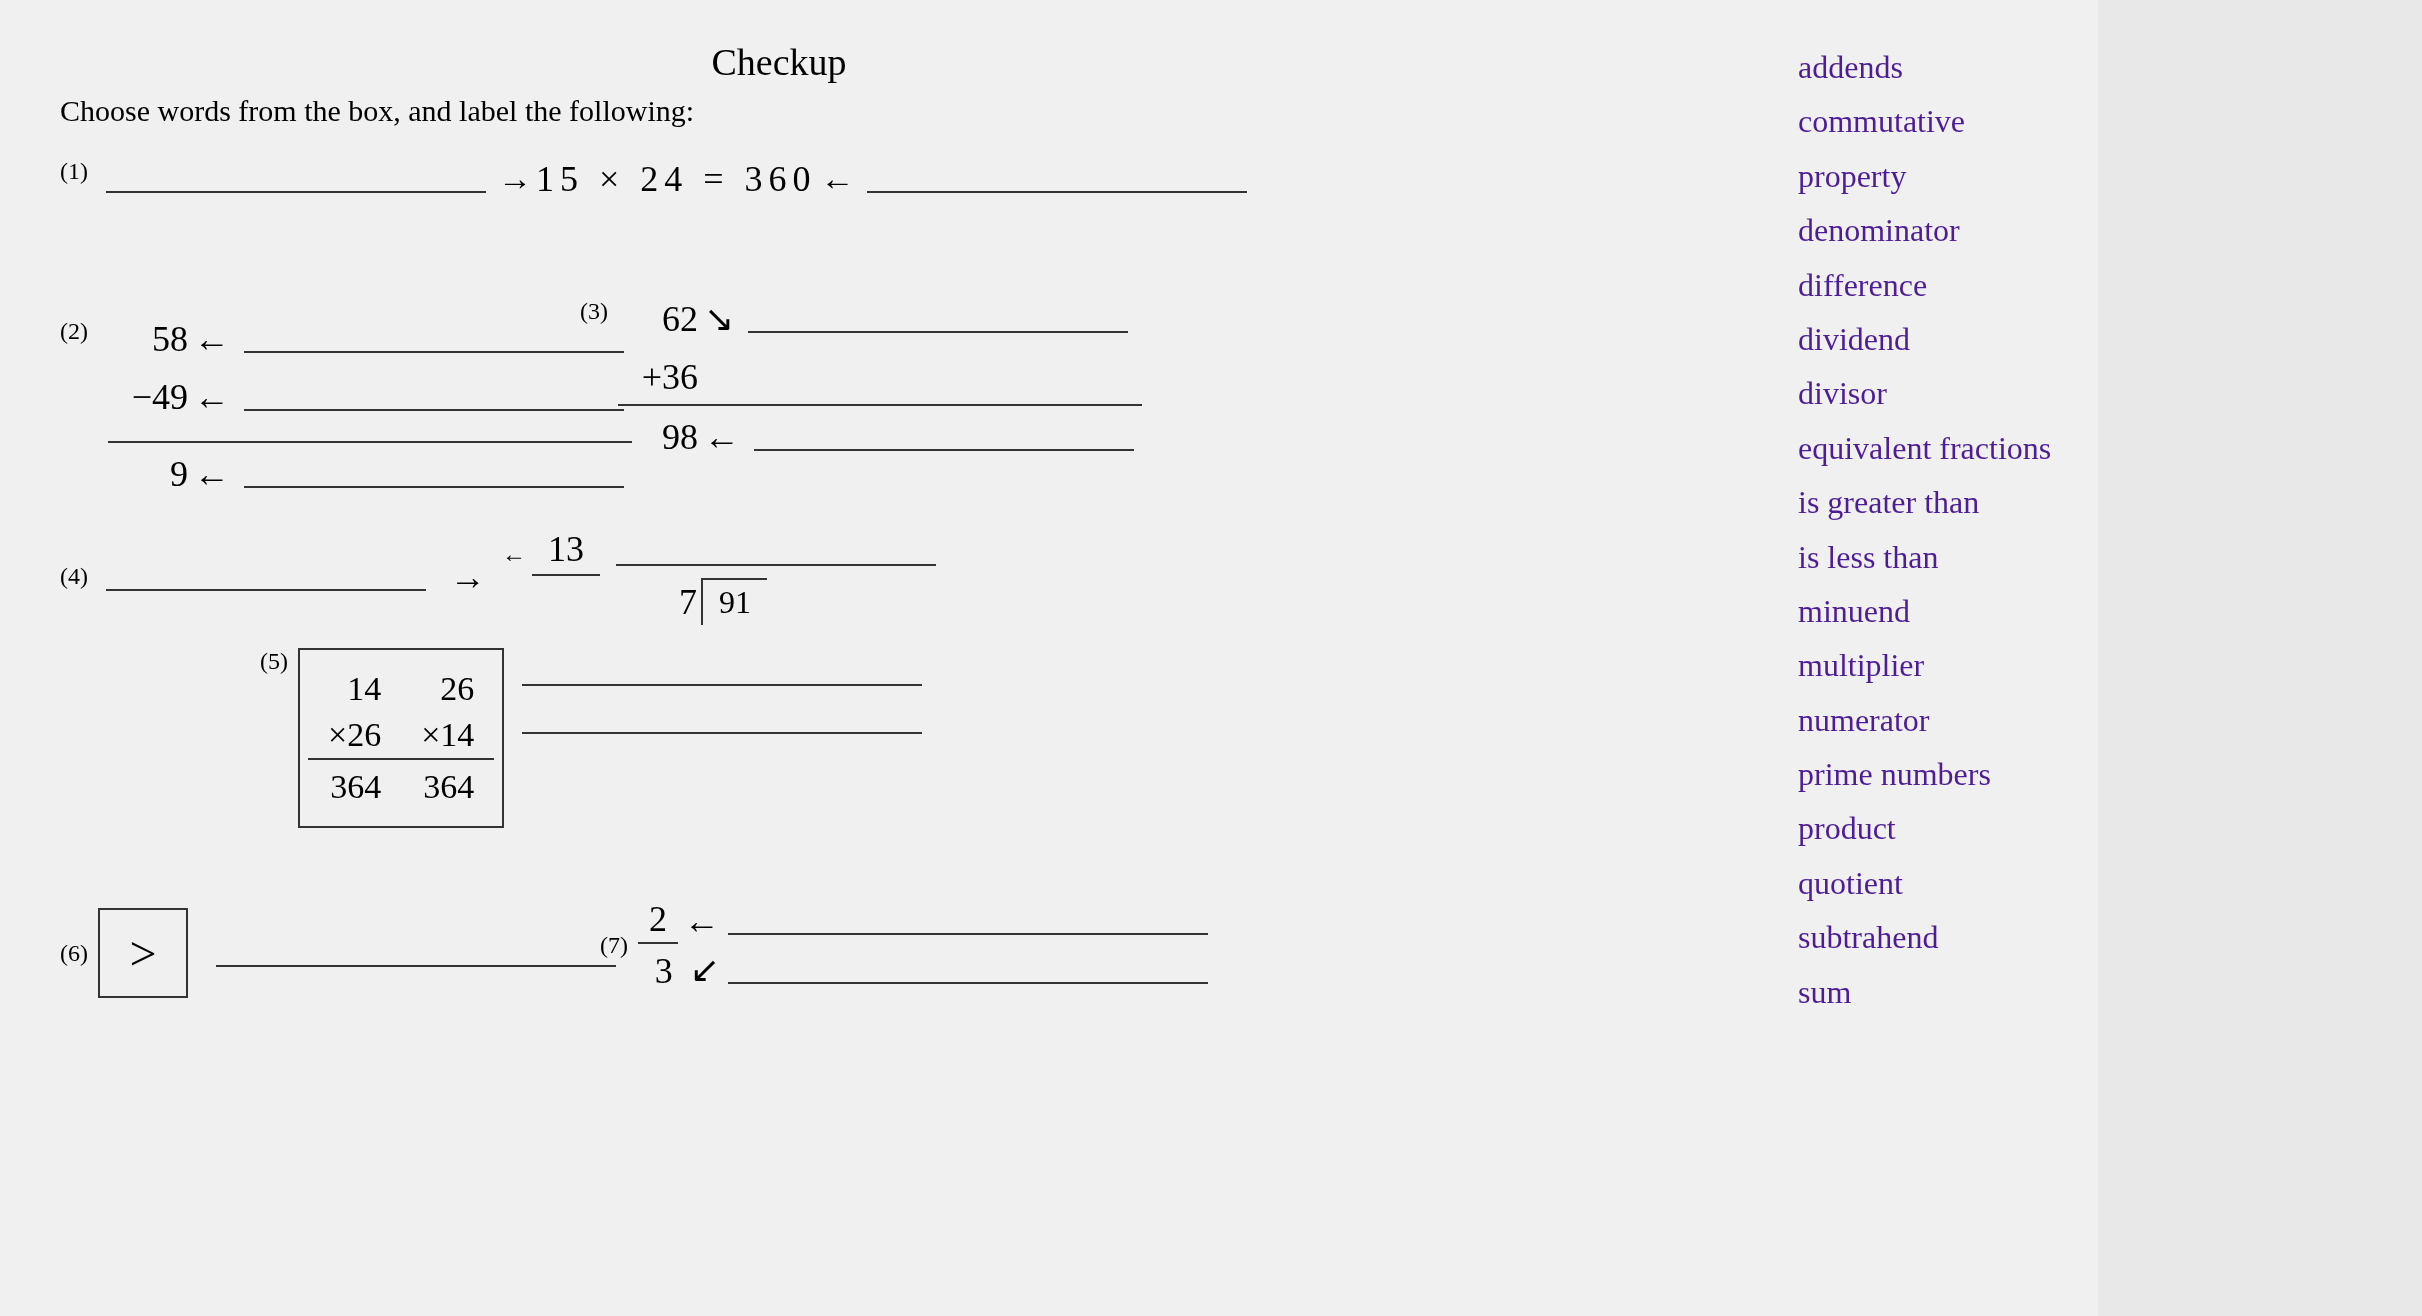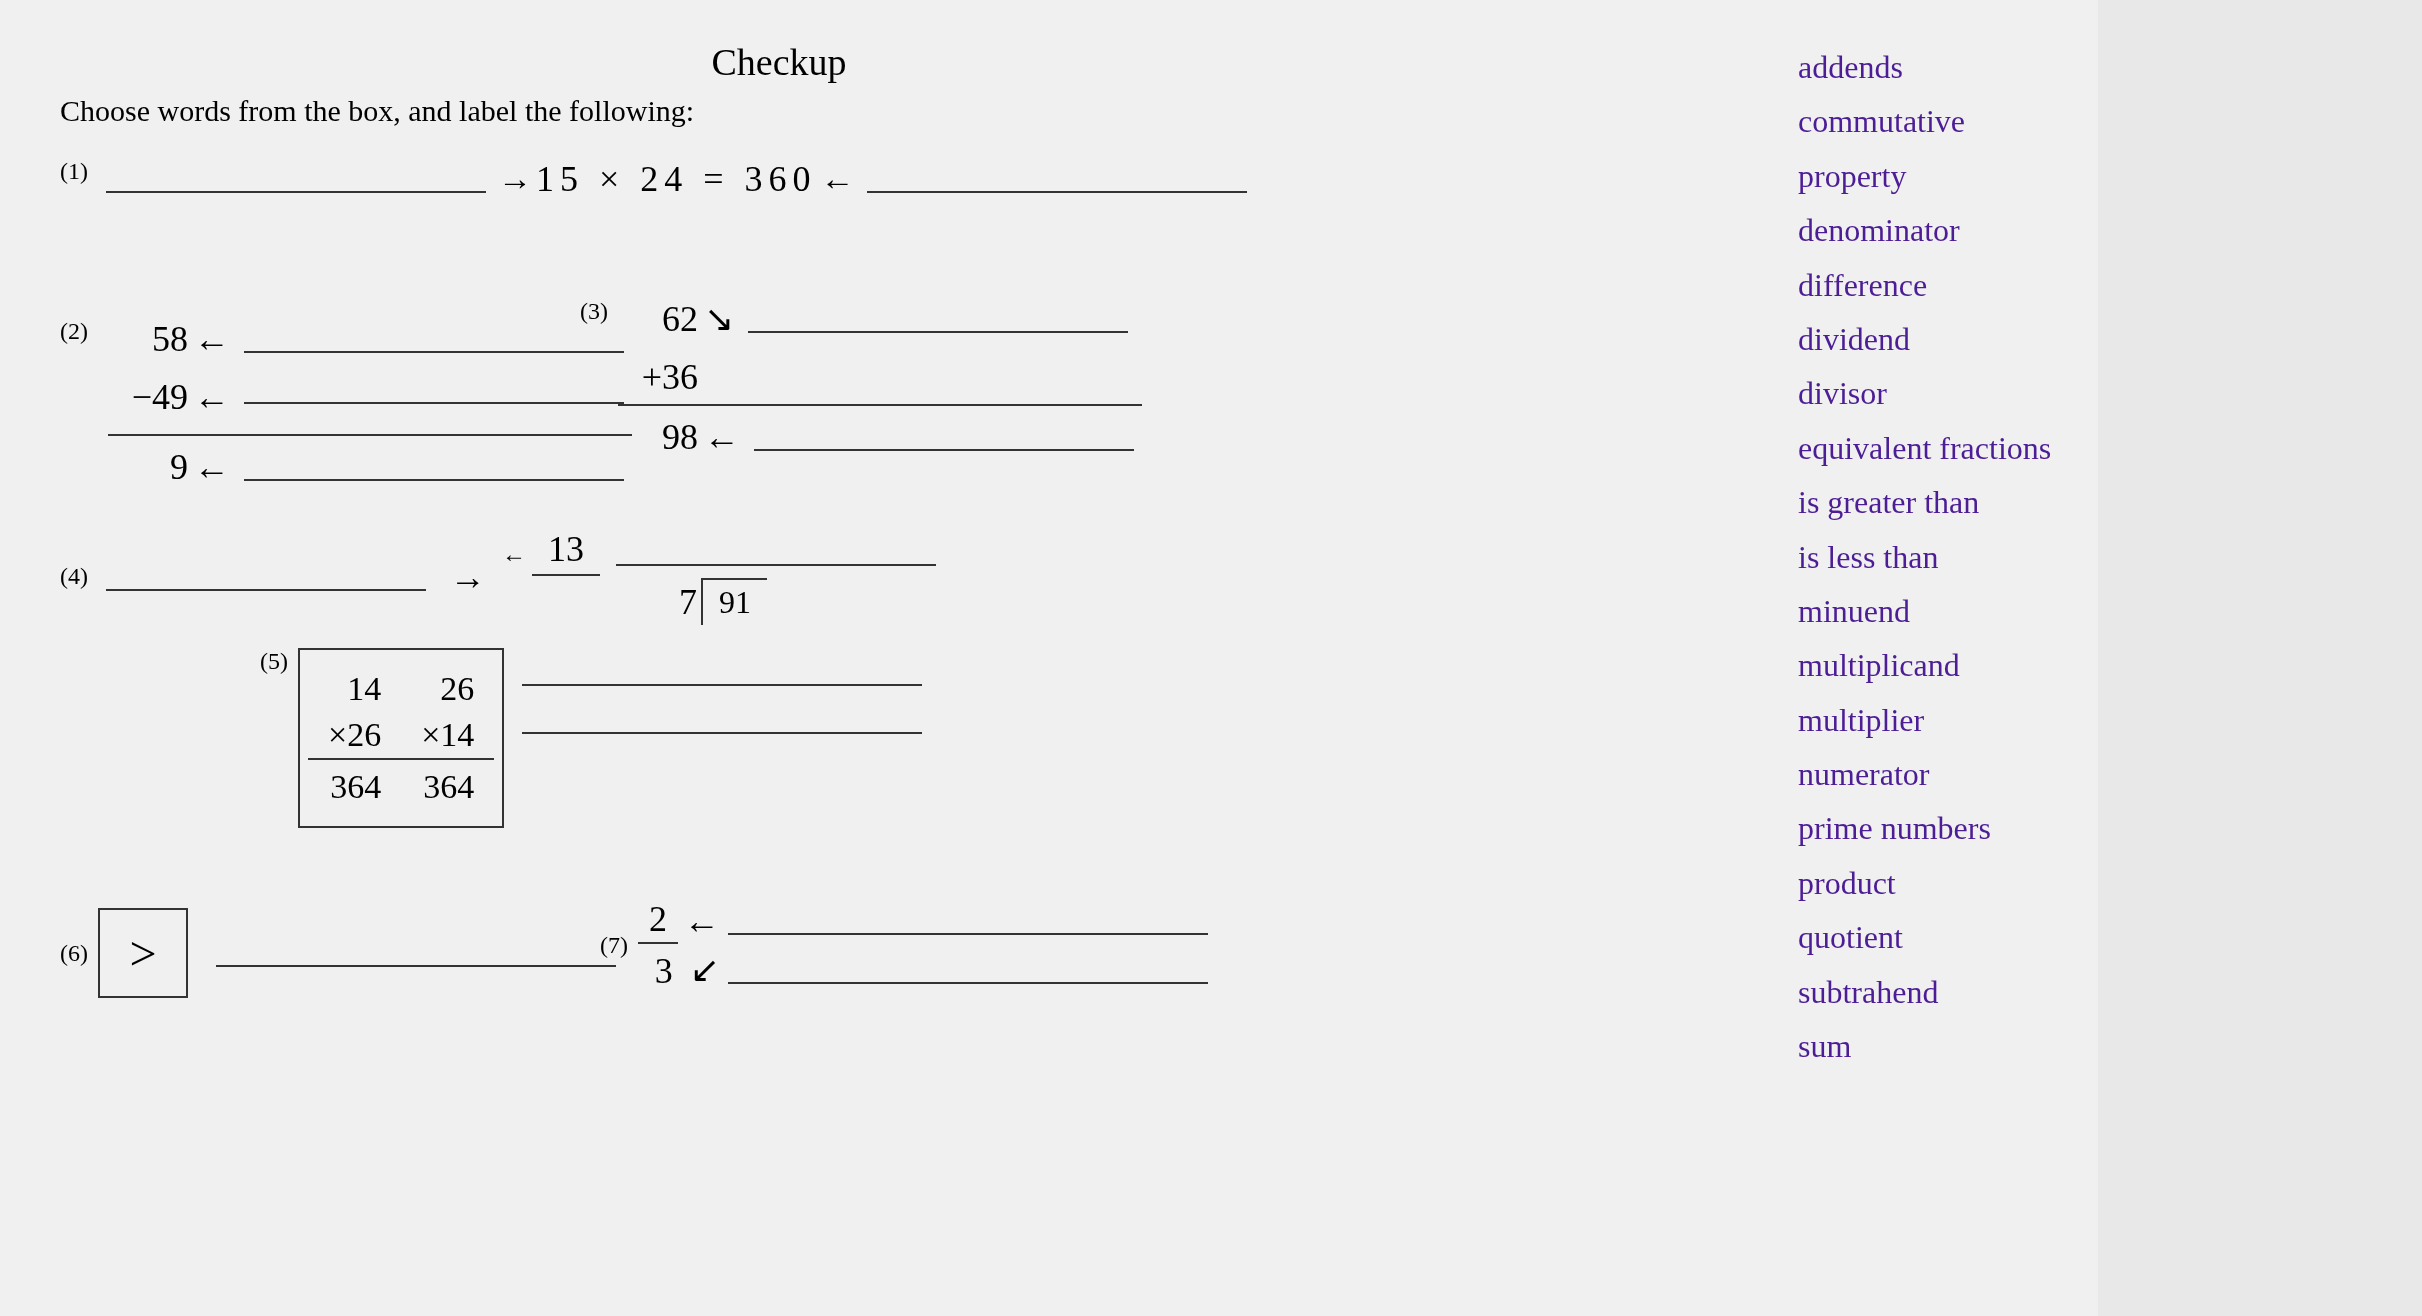--- a/index.html
+++ b/index.html
@@ -173,21 +173,21 @@
 
       <div class="prob2-area">
         <div style="display:flex;align-items:flex-start; gap:10px;">
           <span class="prob-num" style="font-size:24px;top:0;position:relative;">(2)</span>
           <div>
             <div style="display:flex;align-items:center;margin-bottom:16px;">
               <span style="font-size:36px;min-width:80px;text-align:right;">58</span>
               <span style="font-size:36px;margin:0 6px;">←</span>
               <span class="underline-field-long"></span>
             </div>
-            <div style="display:flex;margin-bottom:10px; border-bottom: 2px solid #333; padding-bottom:16px;">
+            <div style="display:flex;align-items:center;margin-bottom:10px; border-bottom: 2px solid #333; padding-bottom:23px;">
               <span style="font-size:36px;min-width:80px;text-align:right;">−49</span>
               <span style="font-size:36px;margin:0 6px;">←</span>
               <span class="underline-field-long"></span>
             </div>
             <div style="display:flex;align-items:center;margin-top:10px;">
               <span style="font-size:36px;min-width:80px;text-align:right;padding-left:20px;">9</span>
               <span style="font-size:36px;margin:0 6px;">←</span>
               <span class="underline-field-long"></span>
             </div>
           </div>
@@ -299,21 +299,20 @@
       <div>addends</div>
       <div>commutative property</div>
       <div>denominator</div>
       <div>difference</div>
       <div>dividend</div>
       <div>divisor</div>
       <div>equivalent fractions</div>
       <div>is greater than</div>
       <div>is less than</div>
       <div>minuend</div>
-      <div>multiplicand</div>
       <div>multiplier</div>
       <div>numerator</div>
       <div>prime numbers</div>
       <div>product</div>
       <div>quotient</div>
       <div>subtrahend</div>
       <div>sum</div>
     </div>
   </div>
 </div>

